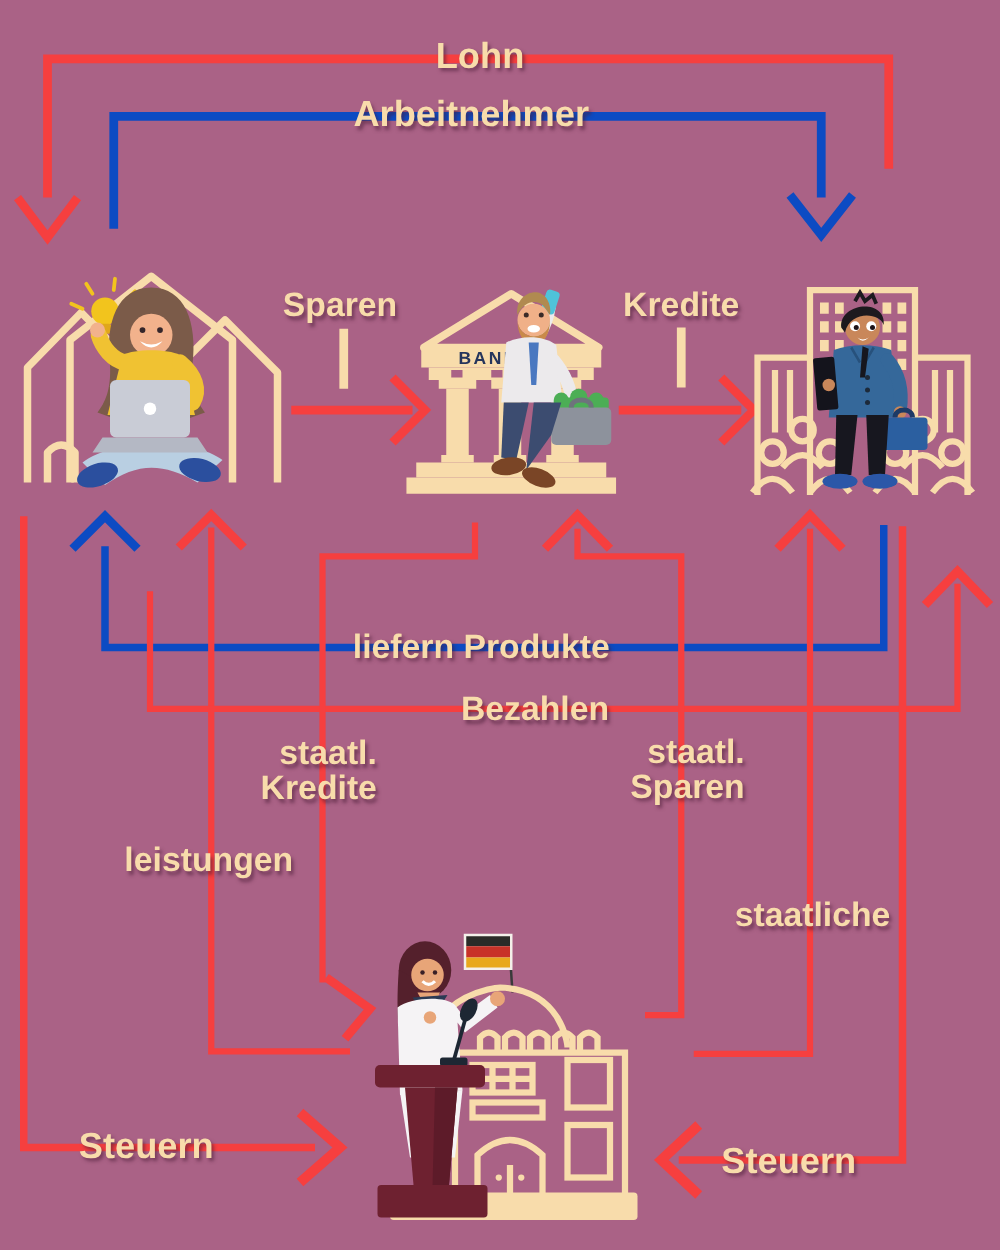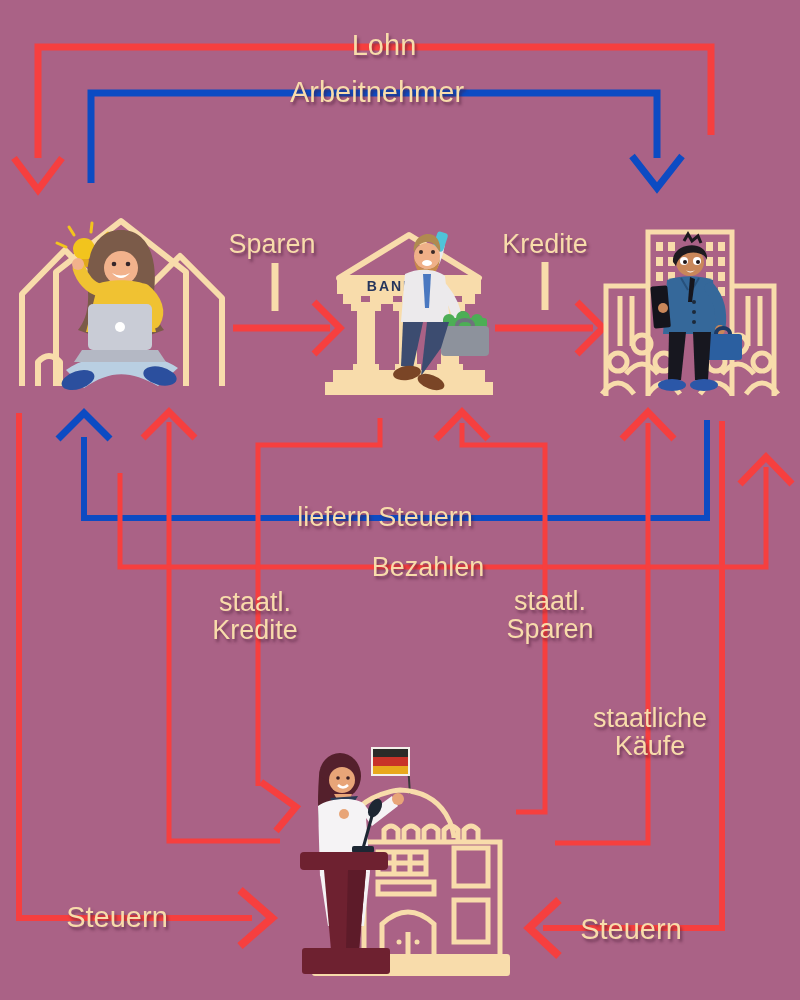--- a/index.html
+++ b/index.html
@@ -13,22 +13,22 @@
   }
   .stage svg{position:absolute;display:block;}
   .connectors{left:0;top:0;}
   .connectors path{fill:none;stroke-linejoin:miter;stroke-linecap:butt;}
   .red{stroke:var(--red);}
   .blue{stroke:var(--blue);}
   .creamline{stroke:var(--cream);}
   .w5{stroke-width:5;} .w6{stroke-width:6;} .w7{stroke-width:7;} .w8{stroke-width:8;}
   .lbl{
     position:absolute;transform:translate(-50%,-50%);
-    color:var(--cream);font-weight:normal;font-size:27px;line-height:28px;
-    white-space:nowrap;text-align:center;
+    color:var(--cream);font-weight:bold;font-size:27px;line-height:28px;
+    white-space:nowrap;text-align:right;
     text-shadow:2px 3px 3px rgba(73,28,52,.55);
     z-index:30;
   }
   .lbl.big{font-size:29px;}
   .lbl2 span{display:block;}
   .illus{z-index:20;}
   .banksign{font:bold 14px "Liberation Sans",sans-serif;letter-spacing:2px;fill:#25355c;}
 </style>
 </head>
 <body>
@@ -284,32 +284,32 @@
       <path d="M38,130 L80,130 L73,210 L45,210 Z" fill="#6e2130"></path>
       <path d="M62,130 L80,130 L73,210 L60,210 Z" fill="#5d1b29"></path>
       <rect x="16" y="208" width="88" height="26" rx="3" fill="#6e2130"></rect>
     </g>
   </svg>
 
   <div class="lbl big" style="left:384px;top:45px">Lohn</div>
   <div class="lbl big" style="left:377px;top:92px">Arbeitnehmer</div>
   <div class="lbl" style="left:272px;top:244px">Sparen</div>
   <div class="lbl" style="left:545px;top:244px">Kredite</div>
-  <div class="lbl" style="left:385px;top:517px">liefern Steuern</div>
+  <div class="lbl" style="left:385px;top:517px">liefern Produkte</div>
   <div class="lbl" style="left:428px;top:567px">Bezahlen</div>
   <div class="lbl lbl2" style="left:255px;top:616px">
     <span>staatl.</span>
     <span>Kredite</span>
   </div>
   <div class="lbl lbl2" style="left:550px;top:615px">
     <span>staatl.</span>
     <span>Sparen</span>
   </div>
   <div class="lbl lbl2" style="left:167px;top:688px">
+    <span>leistungen</span>
   </div>
   <div class="lbl lbl2" style="left:650px;top:732px">
     <span>staatliche</span>
-    <span>Käufe</span>
   </div>
   <div class="lbl big" style="left:117px;top:917px">Steuern</div>
   <div class="lbl big" style="left:631px;top:929px">Steuern</div>
 
 </div>
 
 </body></html>

